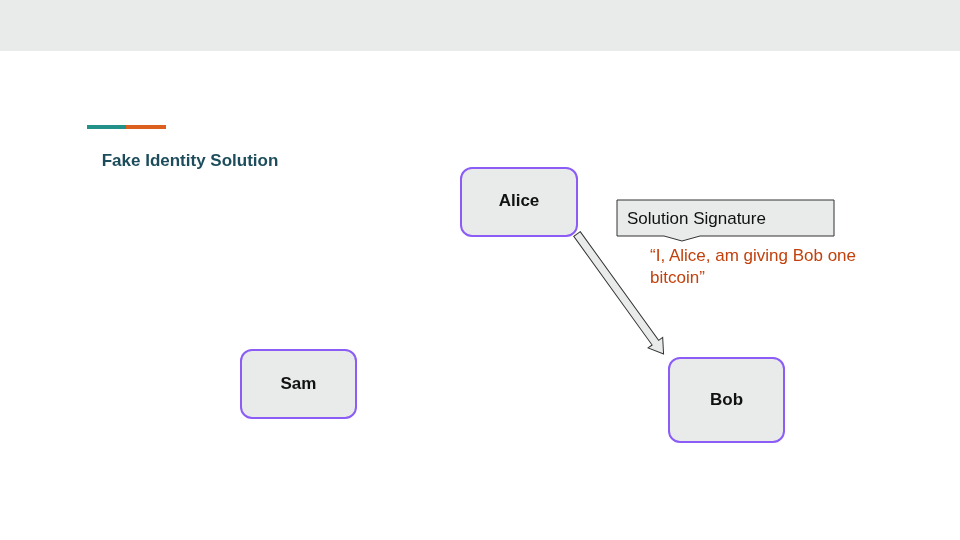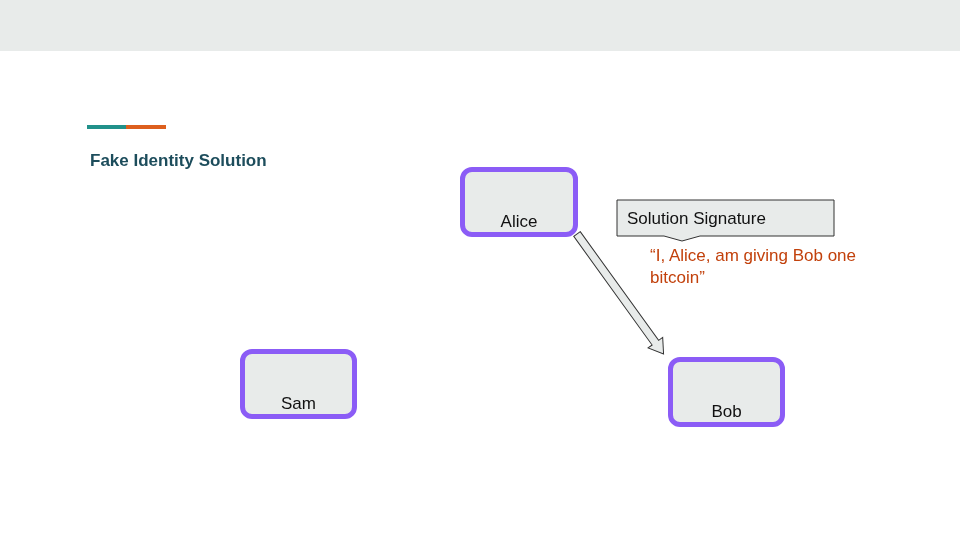--- a/index.html
+++ b/index.html
@@ -3,29 +3,29 @@
   <meta charset="utf-8">
   <style>
     html, body { margin: 0; padding: 0; }
     body { width: 960px; height: 540px; position: relative; background: #ffffff; overflow: hidden;
            font-family: "Liberation Sans", sans-serif; }
     .top-band { position: absolute; left: 0; top: 0; width: 960px; height: 51px; background: #e8ebea; }
     .accent { position: absolute; top: 125px; height: 4px; }
     .accent.teal { left: 87px; width: 39px; background: #21918a; }
     .accent.orange { left: 126px; width: 40px; background: #dd5f1d; }
     .title { position: absolute; left: 90px; top: 150px; width: 200px; color: #1d4d5c;
-             font-weight: bold; font-size: 17px; line-height: 22px; }
-    .node { position: absolute; background: #e8ebea; border: 5px solid #8b5cf6; border-radius: 12px;
-            display: flex; align-items: flex-end; justify-content: center; font-size: 17px; color: #111;
-            box-sizing: border-box; }
+             font-weight: bold; font-size: 17px; line-height: 22px; text-align: center; }
+    .node { position: absolute; background: #e8ebea; border: 2px solid #8b5cf6; border-radius: 12px;
+            display: flex; align-items: center; justify-content: center; font-size: 17px; color: #111;
+            box-sizing: border-box; font-weight: bold; }
     .node span { display: block; }
     #alice { left: 460px; top: 167px; width: 118px; height: 70px; }
     #alice span { margin-top: -2px; }
     #sam { left: 240px; top: 349px; width: 117px; height: 70px; }
-    #bob { left: 668px; top: 357px; width: 117px; height: 70px; }
+    #bob { left: 668px; top: 357px; width: 117px; height: 86px; }
     .callout-label { position: absolute; left: 627px; top: 209px; font-size: 17px; color: #111; }
     .quote { position: absolute; left: 650px; top: 245px; width: 260px; font-size: 17px; line-height: 22px; color: #c2410c; }
     svg.overlay { position: absolute; left: 0; top: 0; }
   </style>
 </head>
 <body>
 
 <div class="top-band"></div>
 <div class="accent teal"></div>
 <div class="accent orange"></div>

